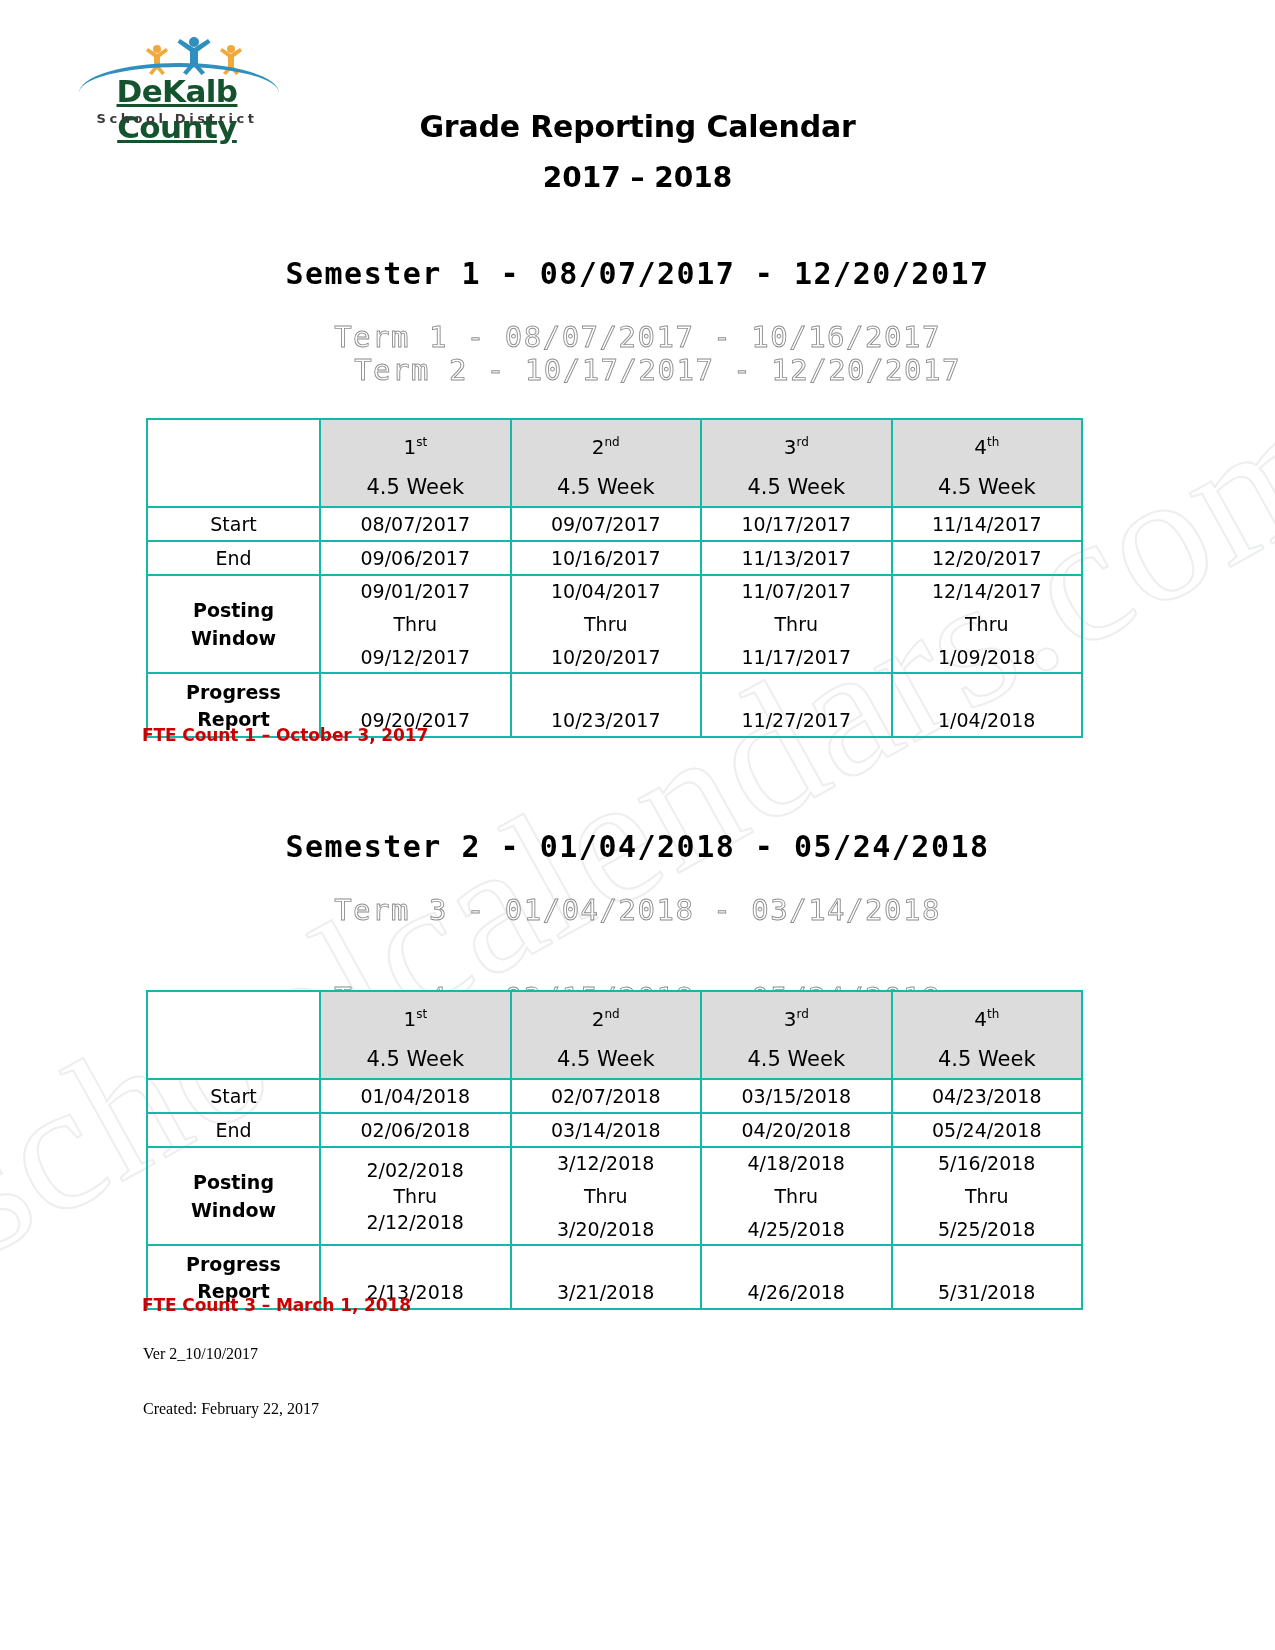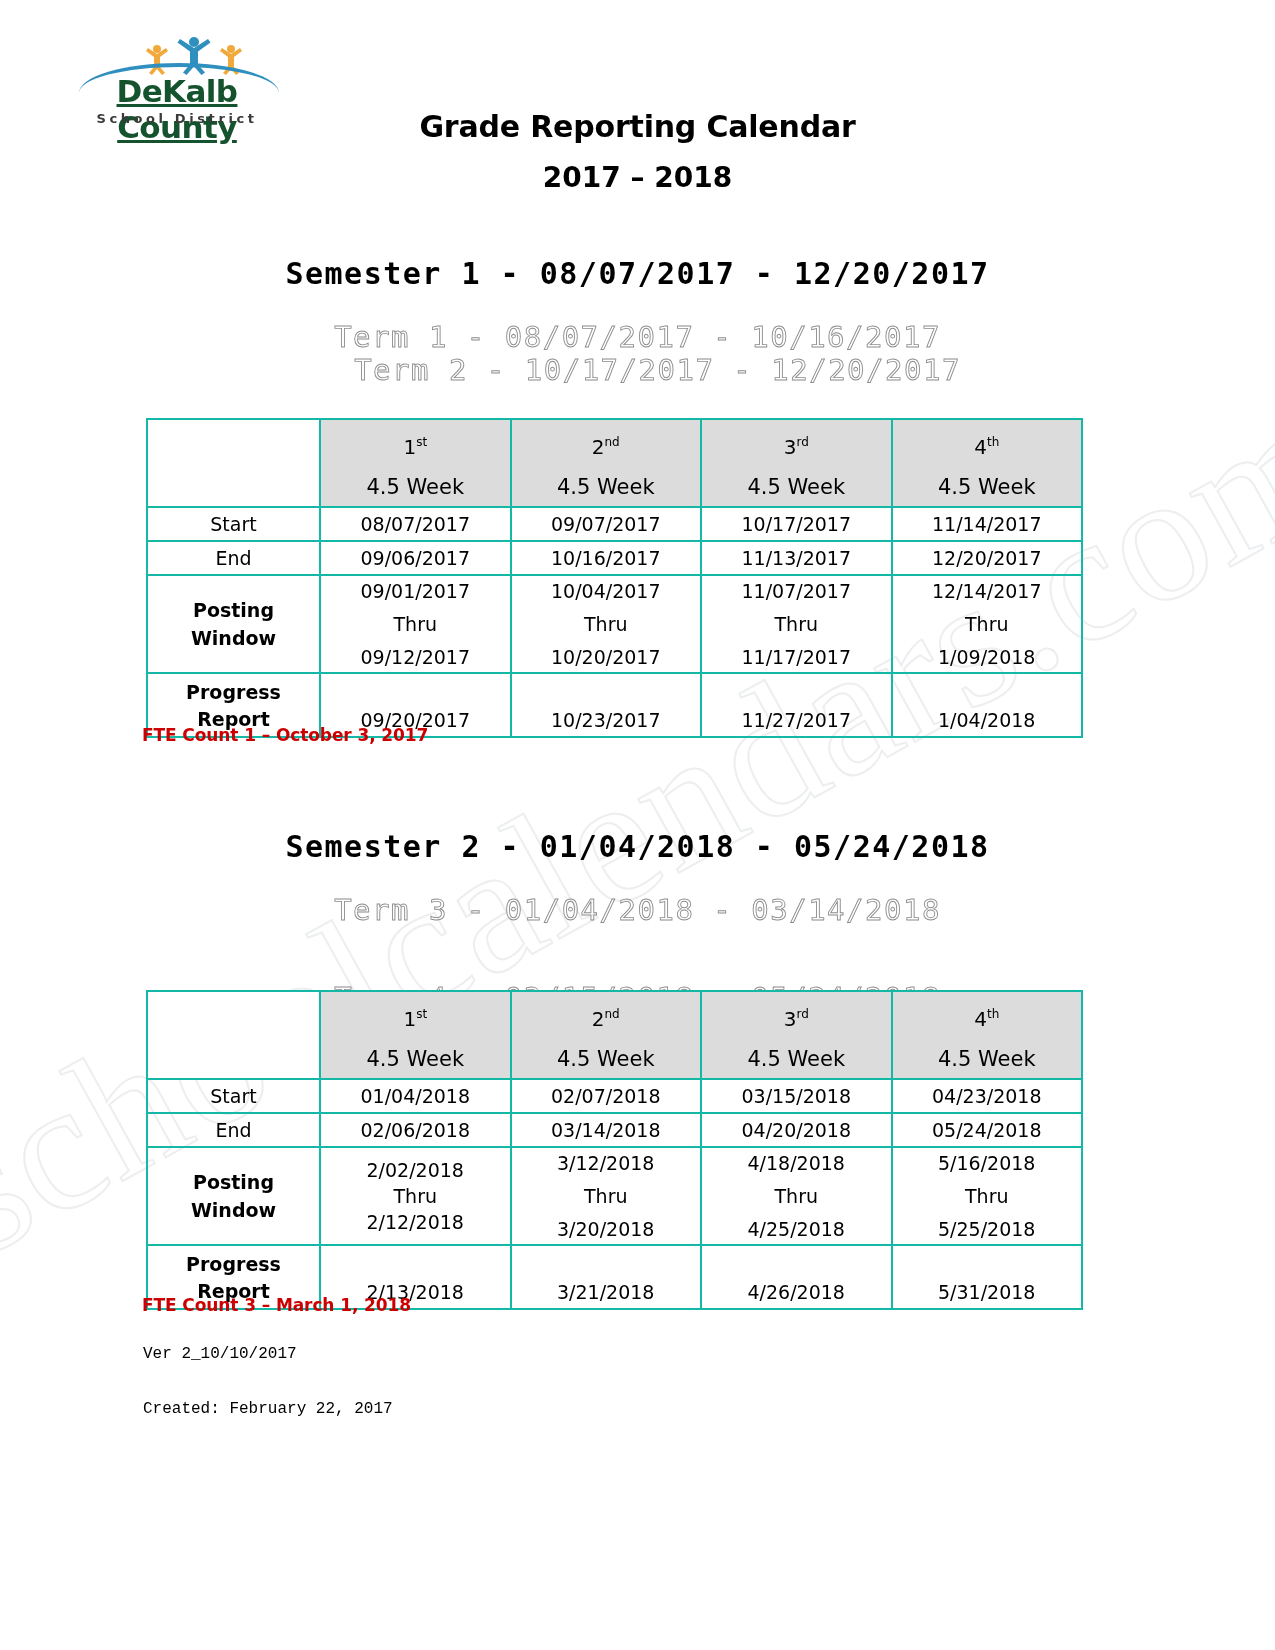--- a/index.html
+++ b/index.html
@@ -203,21 +203,21 @@
     font-family: "DejaVu Sans", sans-serif;
     font-weight: 700;
     font-size: 17px;
     color: #cc0000;
     letter-spacing: -0.1px;
     text-align: center;
   }
   .foot {
     position: absolute;
     left: 143px;
-    font-family: Liberation Mono, monospace;
+    font-family: Liberation Serif, serif;
     font-size: 16px;
     color: #000000;
   }
 </style>
 </head>
 <body>
 
 <div class="watermark">schoolcalendars.com</div>
 
 <div class="page">

